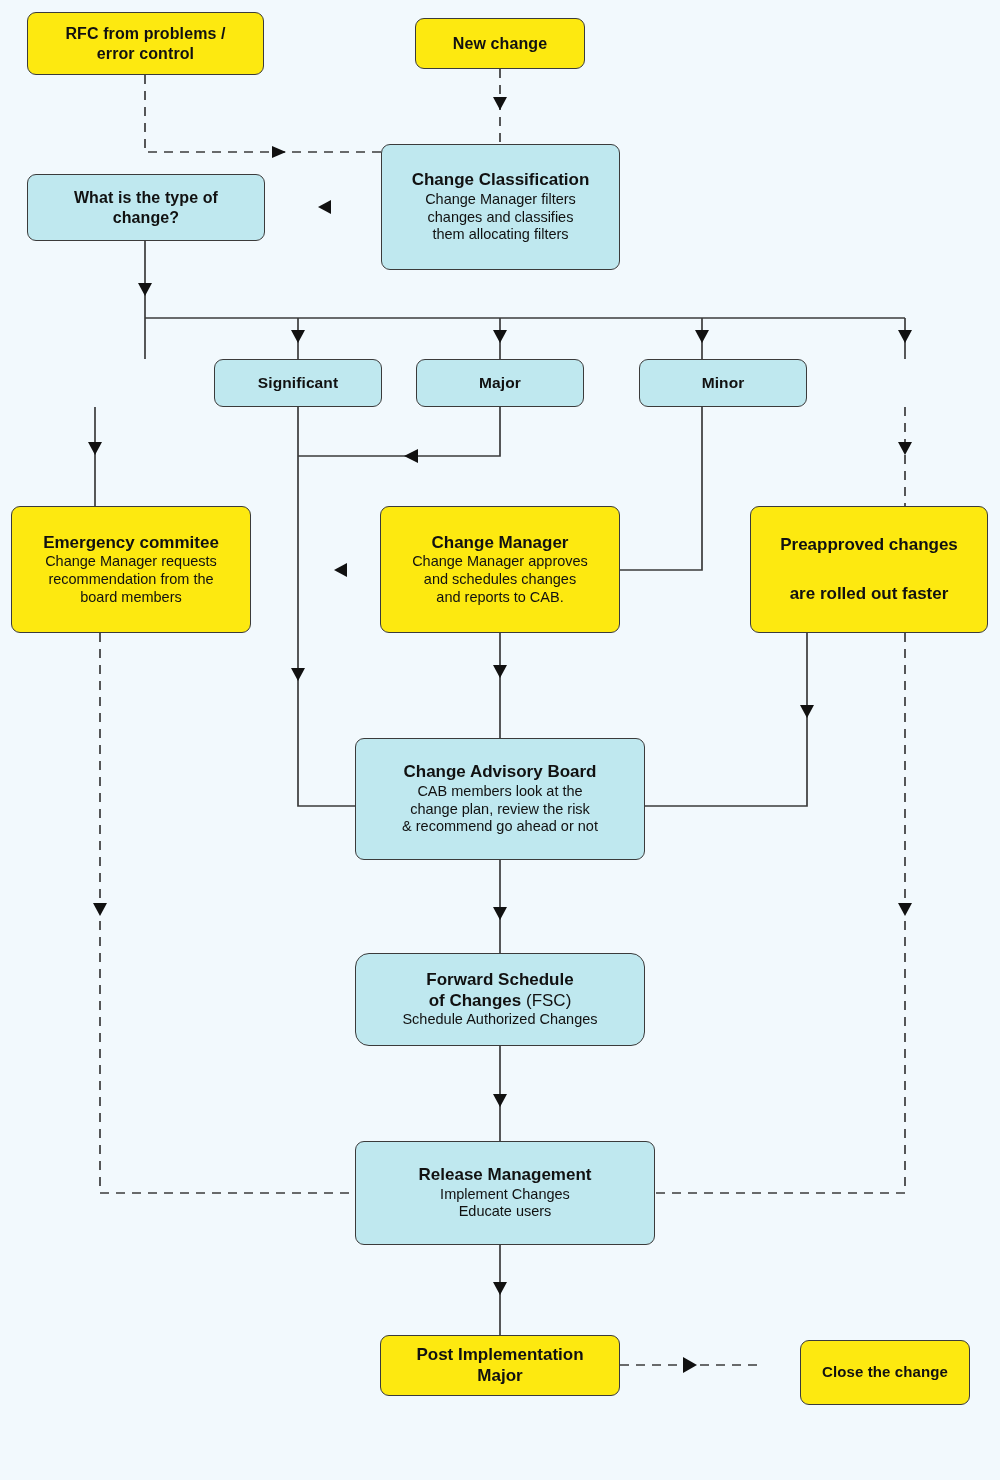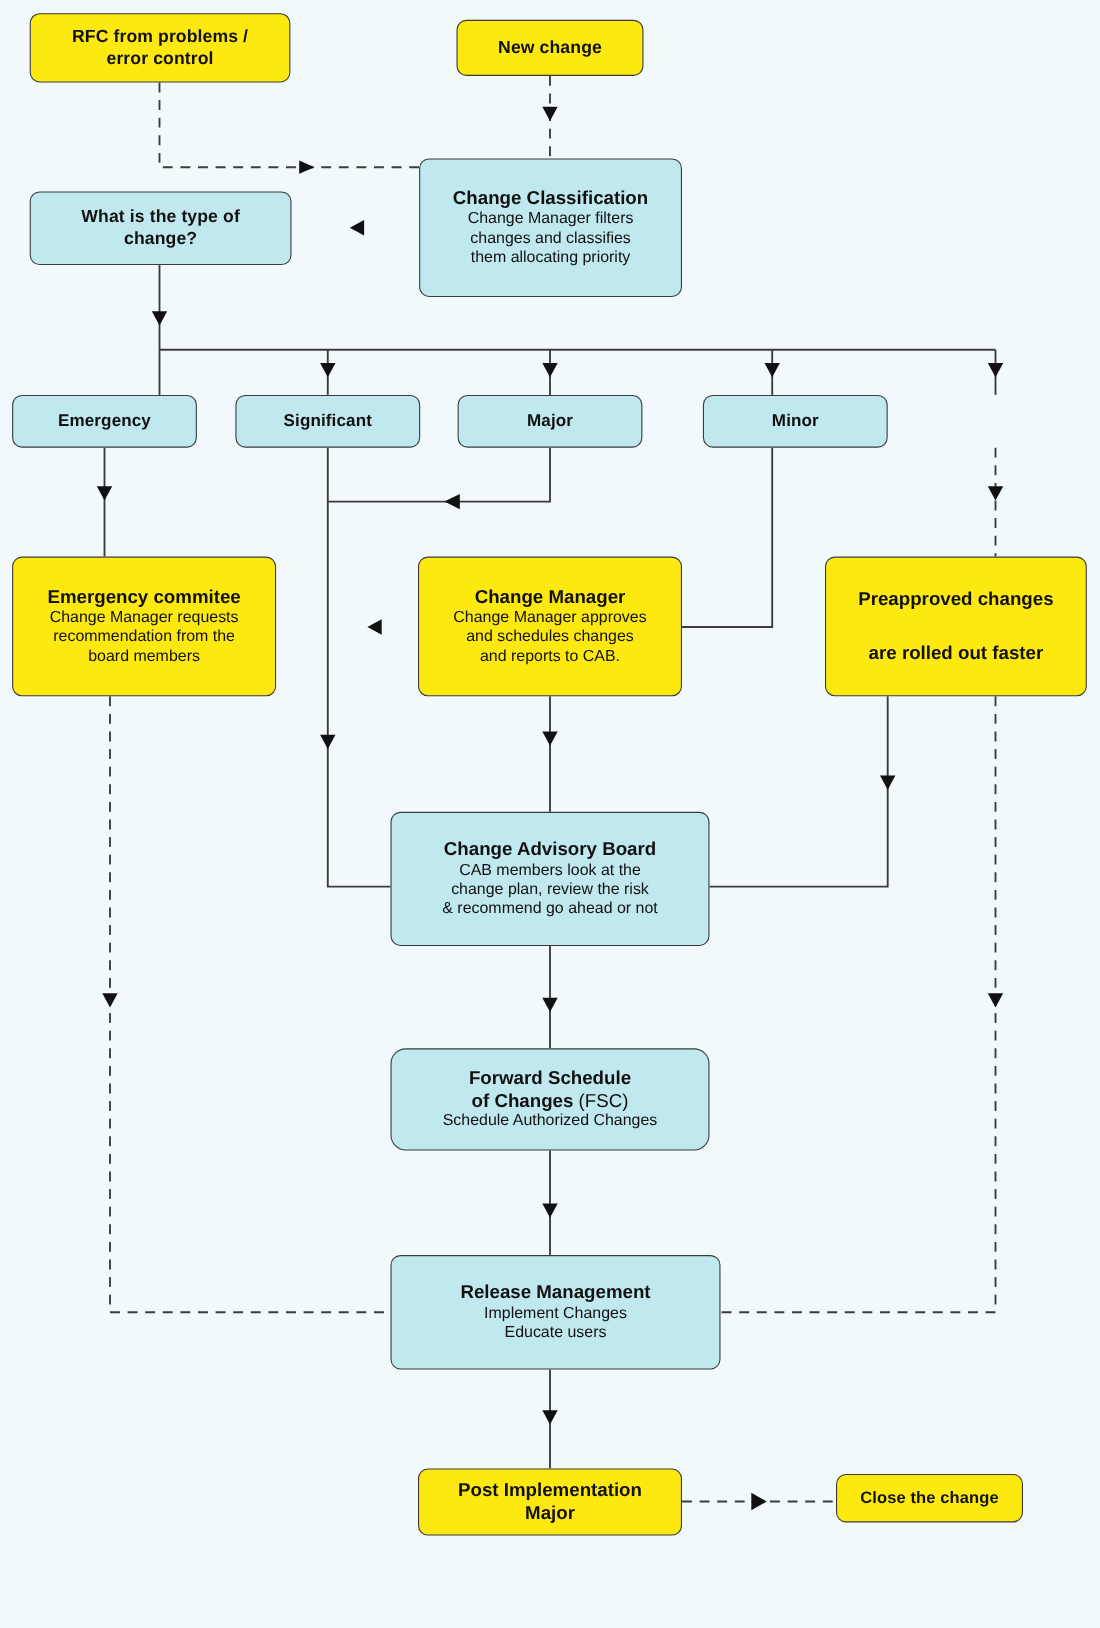--- a/index.html
+++ b/index.html
@@ -160,31 +160,28 @@
   </div>
 
   <div class="node yellow" style="left:415px; top:18px; width:170px; height:51px;">
     <span class="title">New change</span>
   </div>
 
   <div class="node blue" style="left:381px; top:144px; width:239px; height:126px;">
     <span class="title-lg">Change Classification</span>
     <span class="sub sub-line">Change Manager filters</span>
     <span class="sub sub-line">changes and classifies</span>
-    <span class="sub sub-line">them allocating priority</span>
+    <span class="sub sub-line">them allocating filters</span>
   </div>
 
   <div class="node blue" style="left:27px; top:174px; width:238px; height:67px;">
     <span class="title">What is the type of</span>
     <span class="title">change?</span>
   </div>
 
-  <div class="node blue plain" style="left:11px; top:359px; width:168px; height:48px;">
-    <span class="title">Emergency</span>
-  </div>
 
   <div class="node blue plain" style="left:214px; top:359px; width:168px; height:48px;">
     <span class="title">Significant</span>
   </div>
 
   <div class="node blue plain" style="left:416px; top:359px; width:168px; height:48px;text-align:center;">
     <span class="title">Major</span>
   </div>
 
   <div class="node blue plain" style="left:619px; top:359px; width:168px; height:48px;margin-left:20px;">
@@ -228,17 +225,17 @@
     <span class="title-lg">Release Management</span>
     <span class="sub sub-line">Implement Changes</span>
     <span class="sub sub-line">Educate users</span>
   </div>
 
   <div class="node yellow" style="left:380px; top:1335px; width:240px; height:61px;">
     <span class="title-lg">Post Implementation</span>
     <span class="title-lg">Major</span>
   </div>
 
-  <div class="node yellow small" style="left:760px; top:1340px; width:170px; height:44px;align-items:center;">
+  <div class="node yellow small" style="left:800px; top:1340px; width:170px; height:65px;align-items:center;">
     <span class="title">Close the change</span>
   </div>
 
 </div>
 
 </body></html>

